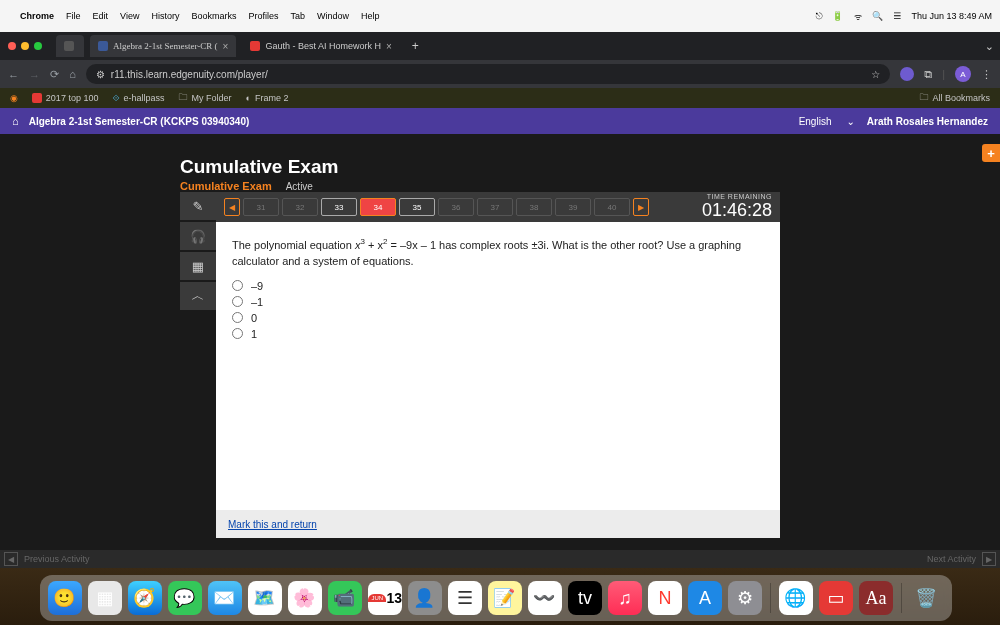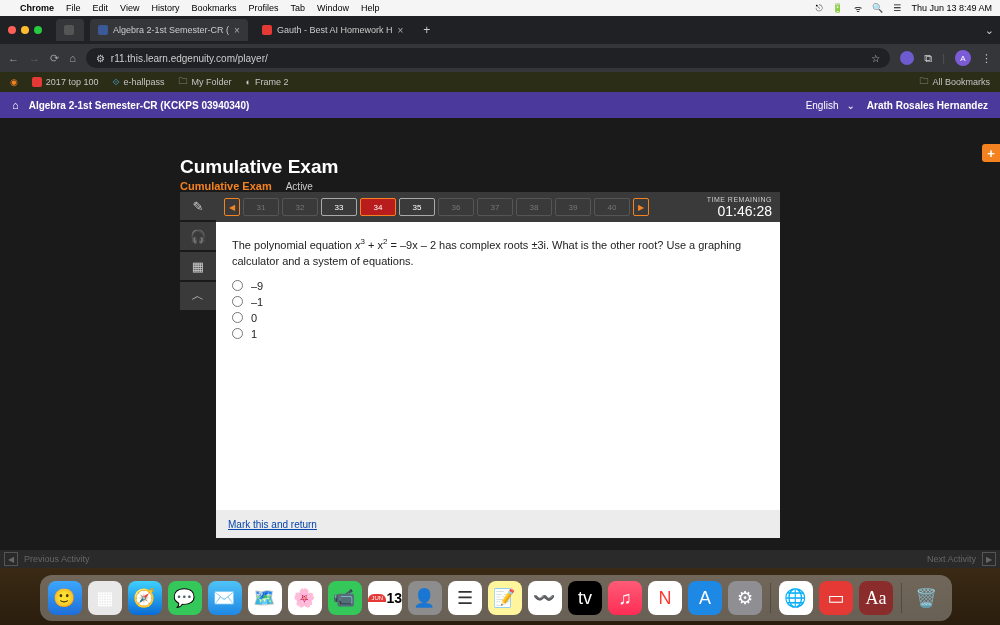--- a/index.html
+++ b/index.html
@@ -1,19 +1,19 @@
 <!DOCTYPE html>
 <html><head>
 <meta charset="utf-8">
 <style>
 * { margin:0; padding:0; box-sizing:border-box; font-family:-apple-system,BlinkMacSystemFont,"Segoe UI",Arial,sans-serif; }
 body { width:1000px; height:625px; background:#1a1a1a; overflow:hidden; position:relative; }
 
 
-.menubar { height:16px; background:#f5f5f5; display:flex; align-items:center; font-size:9px; color:#000; padding:0 8px; justify-content:space-between; }
+.menubar { height:32px; background:#f5f5f5; display:flex; align-items:center; font-size:9px; color:#000; padding:0 8px; justify-content:space-between; }
 .menubar-left { display:flex; gap:12px; align-items:center; }
 .menubar-right { display:flex; gap:10px; align-items:center; }
 .apple-logo { font-size:10px; }
 .menubar b { font-weight:600; }
 
 
 .tabstrip { height:28px; background:#202124; display:flex; align-items:center; padding-left:8px; gap:6px; }
 .traffic { display:flex; gap:5px; margin-right:8px; }
 .traffic span { width:8px; height:8px; border-radius:50%; }
 .tl-r{background:#ff5f56;} .tl-y{background:#ffbd2e;} .tl-g{background:#27c93f;}
@@ -33,21 +33,21 @@
 
 .bookbar { height:20px; background:#2c2d17; display:flex; align-items:center; padding:0 10px; font-size:9px; color:#c5c5c5; gap:14px; justify-content:space-between; }
 .bookbar-left { display:flex; gap:14px; align-items:center; }
 .book-item { display:flex; gap:4px; align-items:center; }
 
 
 .apphdr { height:26px; background:#4b3a9c; display:flex; align-items:center; justify-content:space-between; padding:0 12px; color:#fff; font-size:10px; }
 .apphdr-left { display:flex; gap:10px; align-items:center; }
 .home-ico { font-size:11px; }
 .apphdr-right { display:flex; gap:12px; align-items:center; }
-.lang { display:flex; gap:8px; align-items:center; }
+.lang { display:flex; gap:15px; align-items:center; }
 
 
 .plus-tab { position:absolute; right:0; top:144px; width:18px; height:18px; background:#f58220; color:#fff; display:flex; align-items:center; justify-content:center; border-radius:3px 0 0 3px; font-size:13px; font-weight:bold; }
 
 
 .stage { position:absolute; left:180px; top:156px; width:600px; }
 .title { color:#fff; font-size:19px; font-weight:700; margin-bottom:2px; }
 .subtitle-row { display:flex; gap:14px; align-items:center; margin-bottom:6px; }
 .subtitle { color:#f58220; font-size:11px; font-weight:600; }
 .status { color:#ccc; font-size:10px; }
@@ -55,24 +55,24 @@
 
 .tools { position:absolute; left:180px; top:192px; width:36px; display:flex; flex-direction:column; }
 .tool { width:36px; height:28px; background:#3a3a3a; display:flex; align-items:center; justify-content:center; color:#ccc; margin-bottom:2px; font-size:13px; }
 
 
 .qhdr { position:absolute; left:216px; top:192px; width:564px; height:30px; background:#3a3a3a; display:flex; align-items:center; padding:0 8px; justify-content:space-between; }
 .qnav { display:flex; gap:3px; align-items:center; }
 .qbtn { width:36px; height:18px; border:1px solid #555; color:#777; font-size:8px; display:flex; align-items:center; justify-content:center; border-radius:2px; background:#3a3a3a; }
 .qbtn.arrow { color:#f58220; border-color:#f58220; width:16px; }
 .qbtn.avail { color:#fff; border-color:#aaa; }
-.qbtn.current { background:#b91c1c; color:#fff; border-color:#f58220;text-align:right; }
+.qbtn.current { background:#ef4444; color:#fff; border-color:#f58220;text-align:right; }
 .timer { text-align:right; color:#ccc; }
 .timer-label { font-size:7px; letter-spacing:0.5px; }
-.timer-val { font-size:14px; font-weight:500; color:#fff; }
+.timer-val { font-size:18px; font-weight:500; color:#fff; }
 
 
 .qbody { position:absolute; left:216px; top:222px; width:564px; height:316px; background:#fff; padding:14px 16px; font-size:11px; color:#222; }
 .qtext { line-height:1.5; margin-bottom:10px; }
 .qtext sup { font-size:8px; }
 .opts { display:flex; flex-direction:column; gap:4px; margin-top:6px; }
 .opt { display:flex; gap:8px; align-items:center; }
 .opt input { width:11px; height:11px; }
 
 
@@ -129,21 +129,21 @@
   <div class="traffic">
     <span class="tl-r"></span>
     <span class="tl-y"></span>
     <span class="tl-g"></span>
   </div>
   <div class="tab" style="width:28px;background:#35363a;">
     <span class="tab-fav" style="background:#555"></span>
   </div>
   <div class="tab active">
     <span class="tab-fav" style="background:#3b5998"></span>
-    <span style="white-space:nowrap;overflow:hidden;">Algebra 2-1st Semester-CR (</span>
+    <span style="white-space:nowrap;overflow:hidden;font-family:Liberation Serif, serif;">Algebra 2-1st Semester-CR (</span>
     <span class="tab-close">×</span>
   </div>
   <div class="tab">
     <span class="tab-fav" style="background:#e53935"></span>
     <span style="white-space:nowrap;overflow:hidden;">Gauth - Best AI Homework H</span>
     <span class="tab-close">×</span>
   </div>
   <span class="tab-plus">+</span>
   <span style="margin-left:auto;color:#ccc;font-size:11px;padding-right:6px;">⌄</span>
 </div>
@@ -240,21 +240,21 @@
     <div class="qbtn arrow">▶</div>
   </div>
   <div class="timer">
     <div class="timer-label">TIME REMAINING</div>
     <div class="timer-val">01:46:28</div>
   </div>
 </div>
 
 <div class="qbody">
   <div class="qtext">
-    <span>The polynomial equation </span><i><span>x</span></i><sup>3</sup><span> + x</span><sup>2</sup><span> = –9x – 2</span><span> has complex roots </span><span>±3i</span><span>. What is the other root? Use a graphing calculator and a system of equations.</span>
+    <span>The polynomial equation </span><i><span>x</span></i><sup>3</sup><span> + x</span><sup>2</sup><span> = –9x – 1</span><span> has complex roots </span><span>±3i</span><span>. What is the other root? Use a graphing calculator and a system of equations.</span>
   </div>
   <div class="opts">
     <label class="opt">
         <input type="radio" name="q" style="">
         <span>–9</span>
       </label>
     <label class="opt">
         <input type="radio" name="q" style="">
         <span>–1</span>
       </label>

